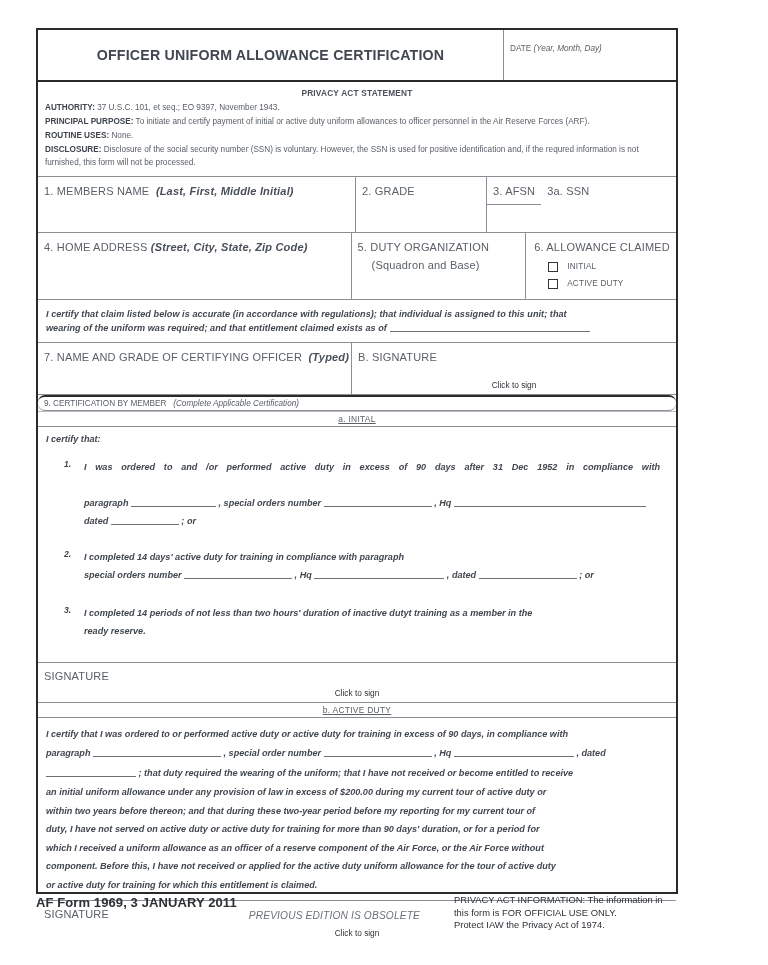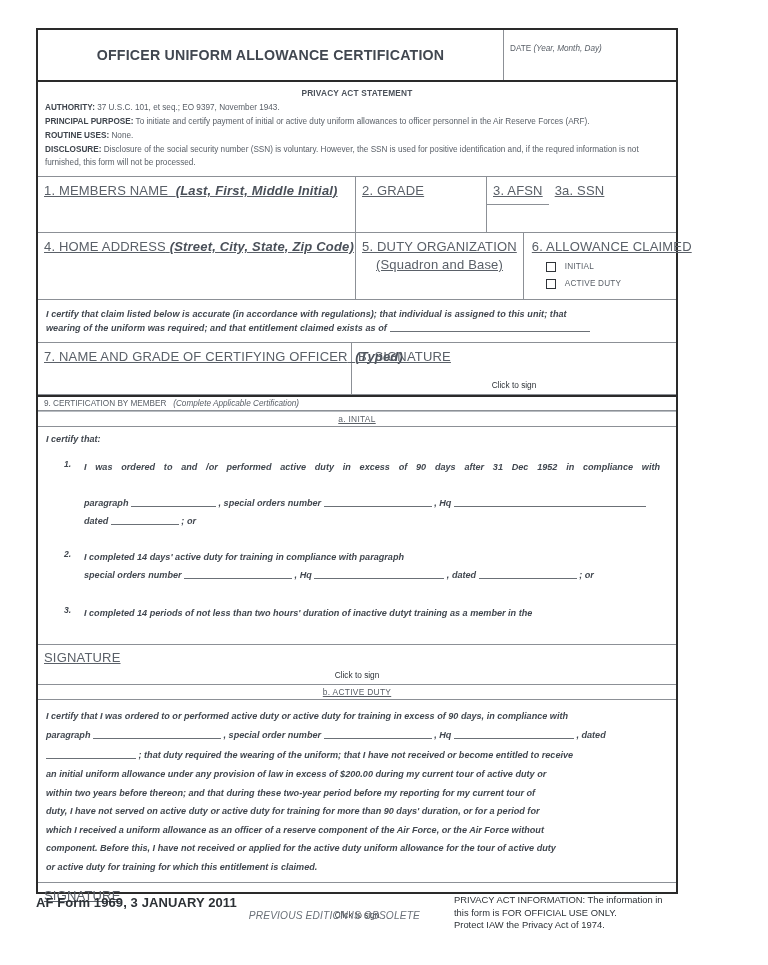--- a/index.html
+++ b/index.html
@@ -17,25 +17,24 @@
   }
   
   .form-frame {
     position: absolute;
     left: 36px; top: 28px;
     width: 642px; height: 866px;
     border: 2px solid #2a2a2a;
   }
   
   .lbl {
-    font-size: 13px;
+    font-size: 11px;
     color: #5a6068;
     letter-spacing: .18px;
     white-space: nowrap;
-    text-decoration: underline;
   }
   .lbl .ital { font-style: italic; font-weight: bold; color: #4a5059; }
 
   
   .title-row {
     position: relative;
     height: 52px;
     border-bottom: 2px solid #2a2a2a;
     display: flex;
   }
@@ -114,21 +113,21 @@
   .click-sign {
     position: absolute; left: 0; right: 0; bottom: 4px;
     text-align: center; font-size: 8.3px; color: #2e3338;
   }
 
   
   .sec9-hd {
     padding: 2px 6px 2px 6px;
     border-top: 2px solid #2a2a2a;
     border-bottom: 1px solid #8c9096;
-    font-size: 8.2px; color: #5a6068;
+    font-size: 8.2px; color: #5a6068; border-radius: 7px;
   }
   .sec9-hd i { font-style: italic; }
   .sub-hd {
     text-align: center; padding: 2px 0 2px 0;
     border-bottom: 1px solid #8c9096;
     border-top: 1px solid #b8bcc1;
     font-size: 8.4px; color: #5a6068; letter-spacing: .3px; text-decoration: underline;
   }
 
   .icert {
@@ -314,20 +313,21 @@
             <span class="ul-inline" style="width:98px"></span>
             <span>; or</span>
           </div>
         </div>
       </div>
 
       <div class="item" style="margin-top:20px">
         <div class="num">3.</div>
         <div class="body">
           <div>I completed 14 periods of not less than two hours' duration of inactive dutyt training as a member in the</div>
+          <div>ready reserve.</div>
         </div>
       </div>
 
     </div>
 
     <div class="sig-block" style="margin-top:16px">
       <span class="lbl">SIGNATURE</span>
       <div class="click-sign">Click to sign</div>
     </div>
 

